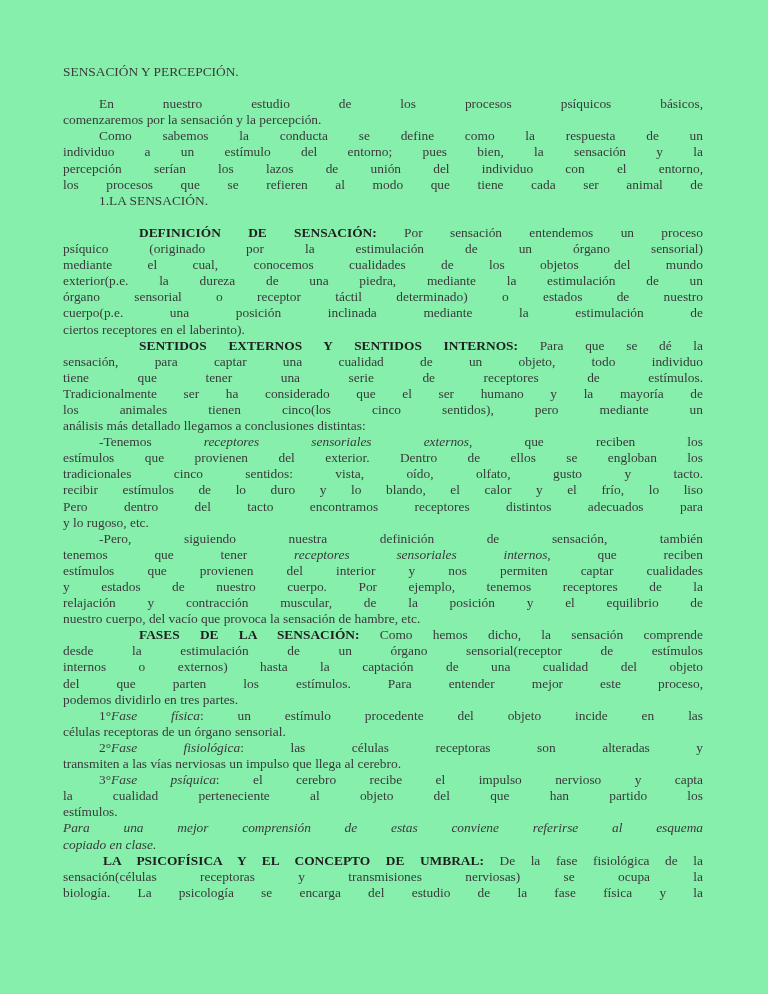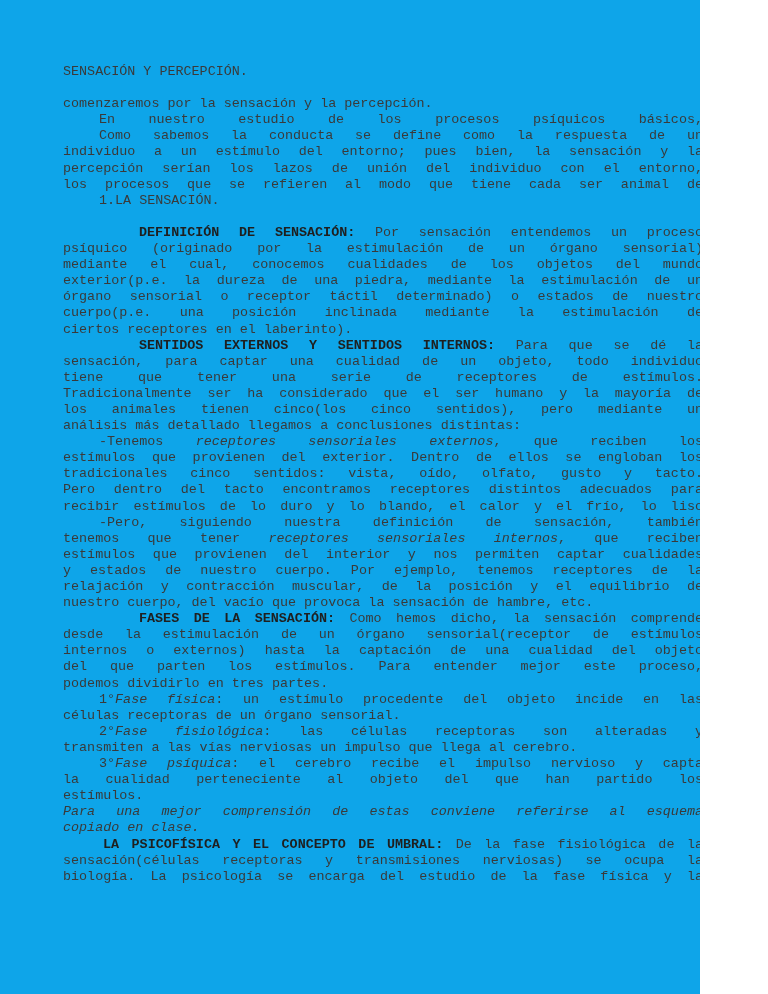--- a/index.html
+++ b/index.html
@@ -2,25 +2,25 @@
 <html lang="es"><head>
 <meta charset="utf-8">
 <style>
   html, body {
     margin: 0;
     padding: 0;
     background: #ffffff;
   }
   .page {
     position: relative;
-    width: 700px;
+    width: 768px;
     height: 994px;
-    background: #0ea5e9;
+    background: #86efac;
     overflow: hidden;
-    font-family: Liberation Mono, monospace;
+    font-family: Liberation Serif, serif;
   }
   .doc {
     position: absolute;
     left: 63px;
     top: 64px;
     width: 640px;
     font-size: 13.4px;
     line-height: 16.1px;
     color: #3a3a3a;
   }
@@ -45,22 +45,22 @@
     text-align: right;
   }
 </style>
 </head>
 <body>
 
 <div class="page">
   <div class="doc">
       <div class="line"><span class="">SENSACIÓN Y PERCEPCIÓN.</span></div>
       <div class="line">&nbsp;</div>
+      <div class="line justify indent"><span class="">En nuestro estudio de los procesos psíquicos básicos,</span></div>
       <div class="line"><span class="">comenzaremos por la sensación y la percepción.</span></div>
-      <div class="line justify indent"><span class="">En nuestro estudio de los procesos psíquicos básicos,</span></div>
       <div class="line justify indent"><span class="">Como sabemos la conducta se define como la respuesta de un</span></div>
       <div class="line justify"><span class="">individuo a un estímulo del entorno; pues bien, la sensación y la</span></div>
       <div class="line justify"><span class="">percepción serían los lazos de unión del individuo con el entorno,</span></div>
       <div class="line justify"><span class="">los procesos que se refieren al modo que tiene cada ser animal de</span></div>
       <div class="line indent"><span class="">1.LA SENSACIÓN.</span></div>
       <div class="line">&nbsp;</div>
       <div class="line justify indent"><span class="bold ">DEFINICIÓN DE SENSACIÓN:</span><span class=""> Por sensación entendemos un proceso</span></div>
       <div class="line justify"><span class="">psíquico (originado por la estimulación de un órgano sensorial)</span></div>
       <div class="line justify"><span class="">mediante el cual, conocemos cualidades de los objetos del mundo</span></div>
       <div class="line justify"><span class="">exterior(p.e. la dureza de una piedra, mediante la estimulación de un</span></div>
@@ -69,22 +69,23 @@
       <div class="line"><span class="">ciertos receptores en el laberinto).</span></div>
       <div class="line justify indent"><span class="bold ">SENTIDOS EXTERNOS Y SENTIDOS INTERNOS:</span><span class=""> Para que se dé la</span></div>
       <div class="line justify"><span class="">sensación, para captar una cualidad de un objeto, todo individuo</span></div>
       <div class="line justify"><span class="">tiene que tener una serie de receptores de estímulos.</span></div>
       <div class="line justify"><span class="">Tradicionalmente ser ha considerado que el ser humano y la mayoría de</span></div>
       <div class="line justify"><span class="">los animales tienen cinco(los cinco sentidos), pero mediante un</span></div>
       <div class="line"><span class="">análisis más detallado llegamos a conclusiones distintas:</span></div>
       <div class="line justify indent"><span class="">-Tenemos </span><span class="italic">receptores sensoriales externos</span><span class="">, que reciben los</span></div>
       <div class="line justify"><span class="">estímulos que provienen del exterior. Dentro de ellos se engloban los</span></div>
       <div class="line justify"><span class="">tradicionales cinco sentidos: vista, oído, olfato, gusto y tacto.</span></div>
+      <div class="line justify"><span class="">recibir estímulos de lo duro y lo blando, el calor y el frío, lo liso</span></div>
       <div class="line justify"><span class="">Pero dentro del tacto encontramos receptores distintos adecuados para</span></div>
-      <div class="line justify"><span class="">recibir estímulos de lo duro y lo blando, el calor y el frío, lo liso</span></div>
+      <div class="line"><span class="">y lo rugoso, etc.</span></div>
       <div class="line justify indent"><span class="">-Pero, siguiendo nuestra definición de sensación, también</span></div>
       <div class="line justify"><span class="">tenemos que tener </span><span class="italic">receptores sensoriales internos</span><span class="">, que reciben</span></div>
       <div class="line justify"><span class="">estímulos que provienen del interior y nos permiten captar cualidades</span></div>
       <div class="line justify"><span class="">y estados de nuestro cuerpo. Por ejemplo, tenemos receptores de la</span></div>
       <div class="line justify"><span class="">relajación y contracción muscular, de la posición y el equilibrio de</span></div>
       <div class="line"><span class="">nuestro cuerpo, del vacío que provoca la sensación de hambre, etc.</span></div>
       <div class="line justify indent"><span class="bold ">FASES DE LA SENSACIÓN:</span><span class=""> Como hemos dicho, la sensación comprende</span></div>
       <div class="line justify"><span class="">desde la estimulación de un órgano sensorial(receptor de estímulos</span></div>
       <div class="line justify"><span class="">internos o externos) hasta la captación de una cualidad del objeto</span></div>
       <div class="line justify"><span class="">del que parten los estímulos. Para entender mejor este proceso,</span></div>

